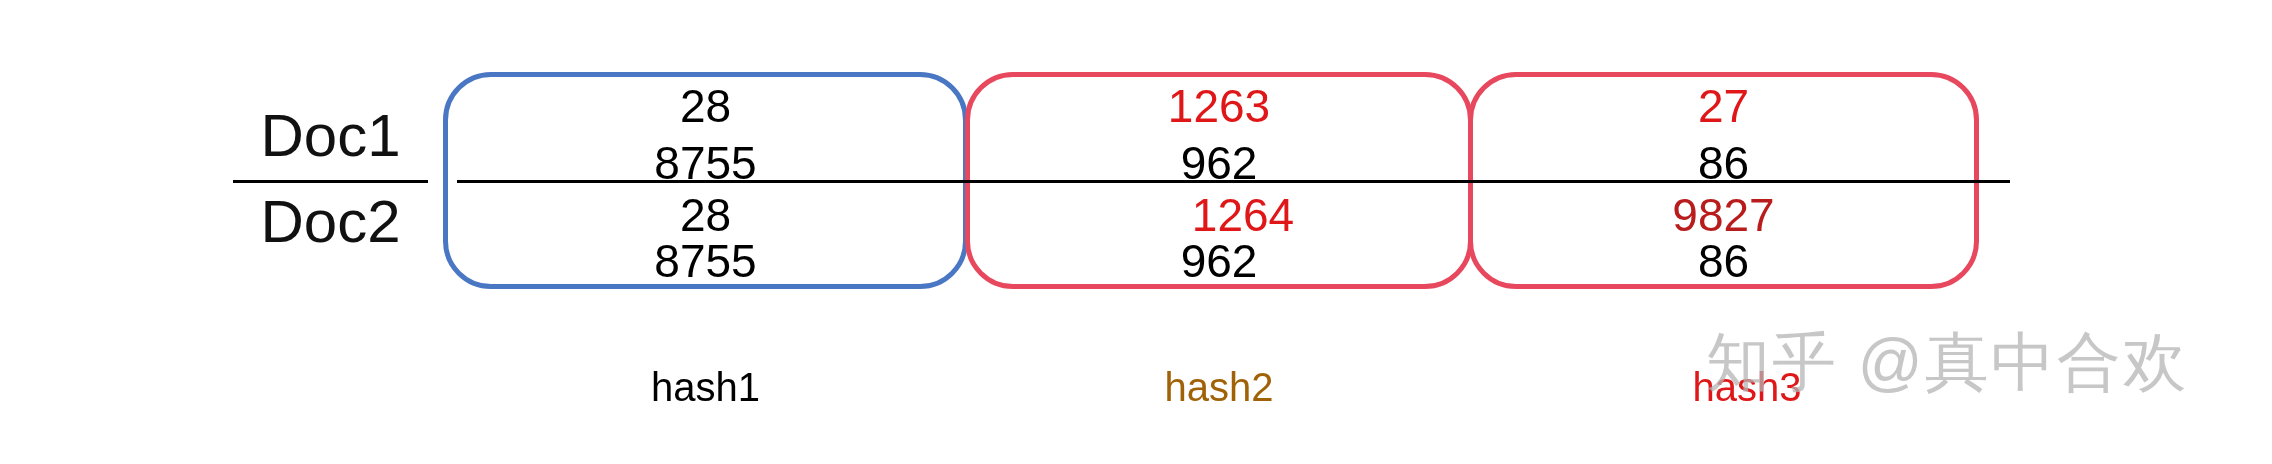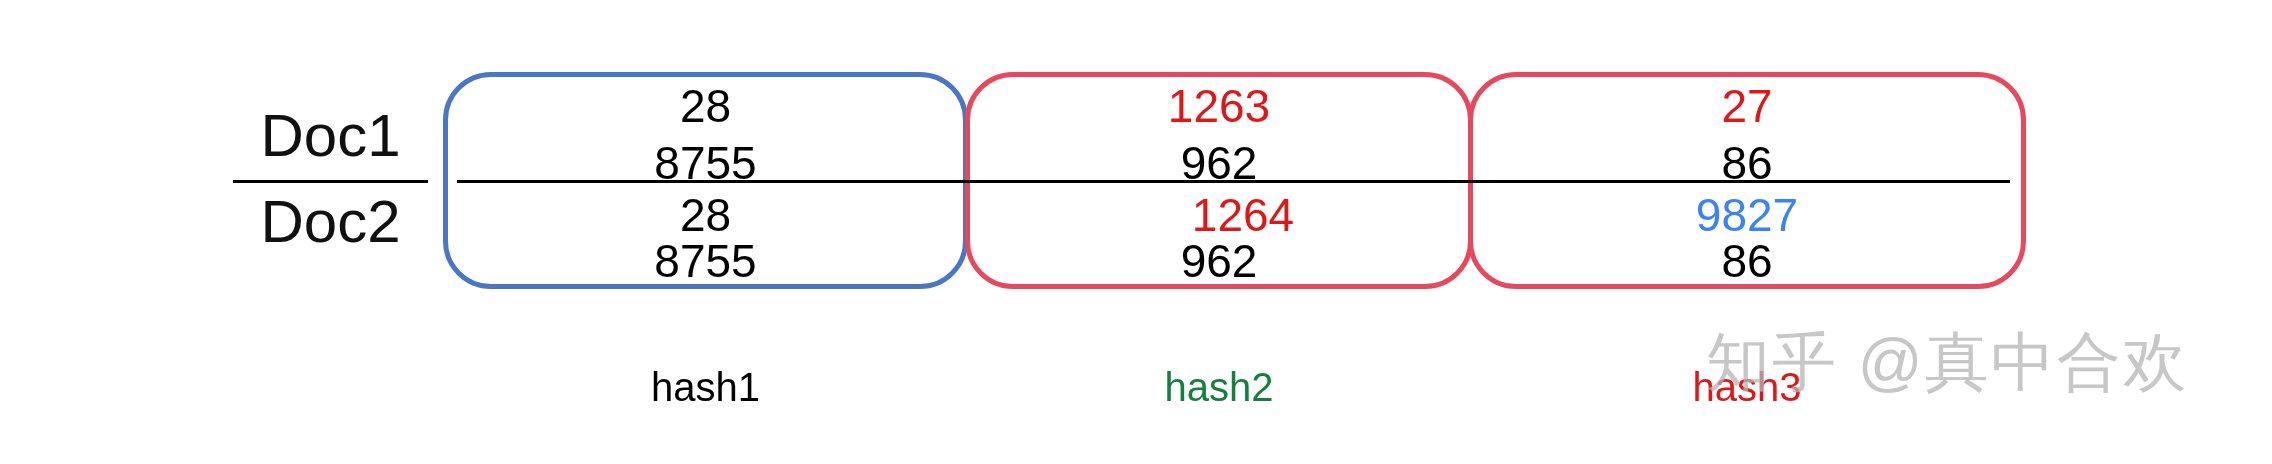--- a/index.html
+++ b/index.html
@@ -45,21 +45,21 @@
     border: 5px solid #888;
     border-radius: 48px;
     background: transparent;
     z-index: 1;
     display: grid;
     grid-template-columns: 1fr;
     grid-template-rows: 1fr 1fr;
   }
   .box1 { left: 443px;  width: 525px; }
   .box2 { left: 965px;  width: 508px; }
-  .box3 { left: 1468px; width: 558px; }
+  .box3 { left: 1468px; width: 511px; }
 
   .cell {
     display: flex;
     align-items: center;
     justify-content: center;
     font-size: 46px;
     line-height: 1;
     color: #000000;
   }
 
@@ -110,23 +110,23 @@
   <div class="hash-box box2" style="border-color: rgb(232, 72, 94);">
     <div class="cell" style="color: rgb(224, 23, 24);">1263</div>
     <div class="cell" style="color: rgb(0, 0, 0);">962</div>
     <div class="cell" style="color: rgb(224, 23, 24); padding-left: 48px;">1264</div>
     <div class="cell" style="color: rgb(0, 0, 0);">962</div>
   </div>
 
   <div class="hash-box box3" style="border-color: rgb(232, 72, 94);">
     <div class="cell" style="color: rgb(224, 23, 24);">27</div>
     <div class="cell" style="color: rgb(0, 0, 0);">86</div>
-    <div class="cell" style="color: #3b82f6;">9827</div>
+    <div class="cell" style="color: #b91c1c;">9827</div>
     <div class="cell" style="color: rgb(0, 0, 0);">86</div>
   </div>
 
   <div class="hash-label l1" style="color: rgb(0, 0, 0);">hash1</div>
-  <div class="hash-label l2" style="color: #15803d;">hash2</div>
+  <div class="hash-label l2" style="color: #a16207;">hash2</div>
   <div class="hash-label l3" style="color: rgb(224, 23, 24);">hash3</div>
 
   <div class="watermark" style="color: rgb(181, 181, 181);">知乎 @真中合欢</div>
 
 </div>
 
 </body></html>

